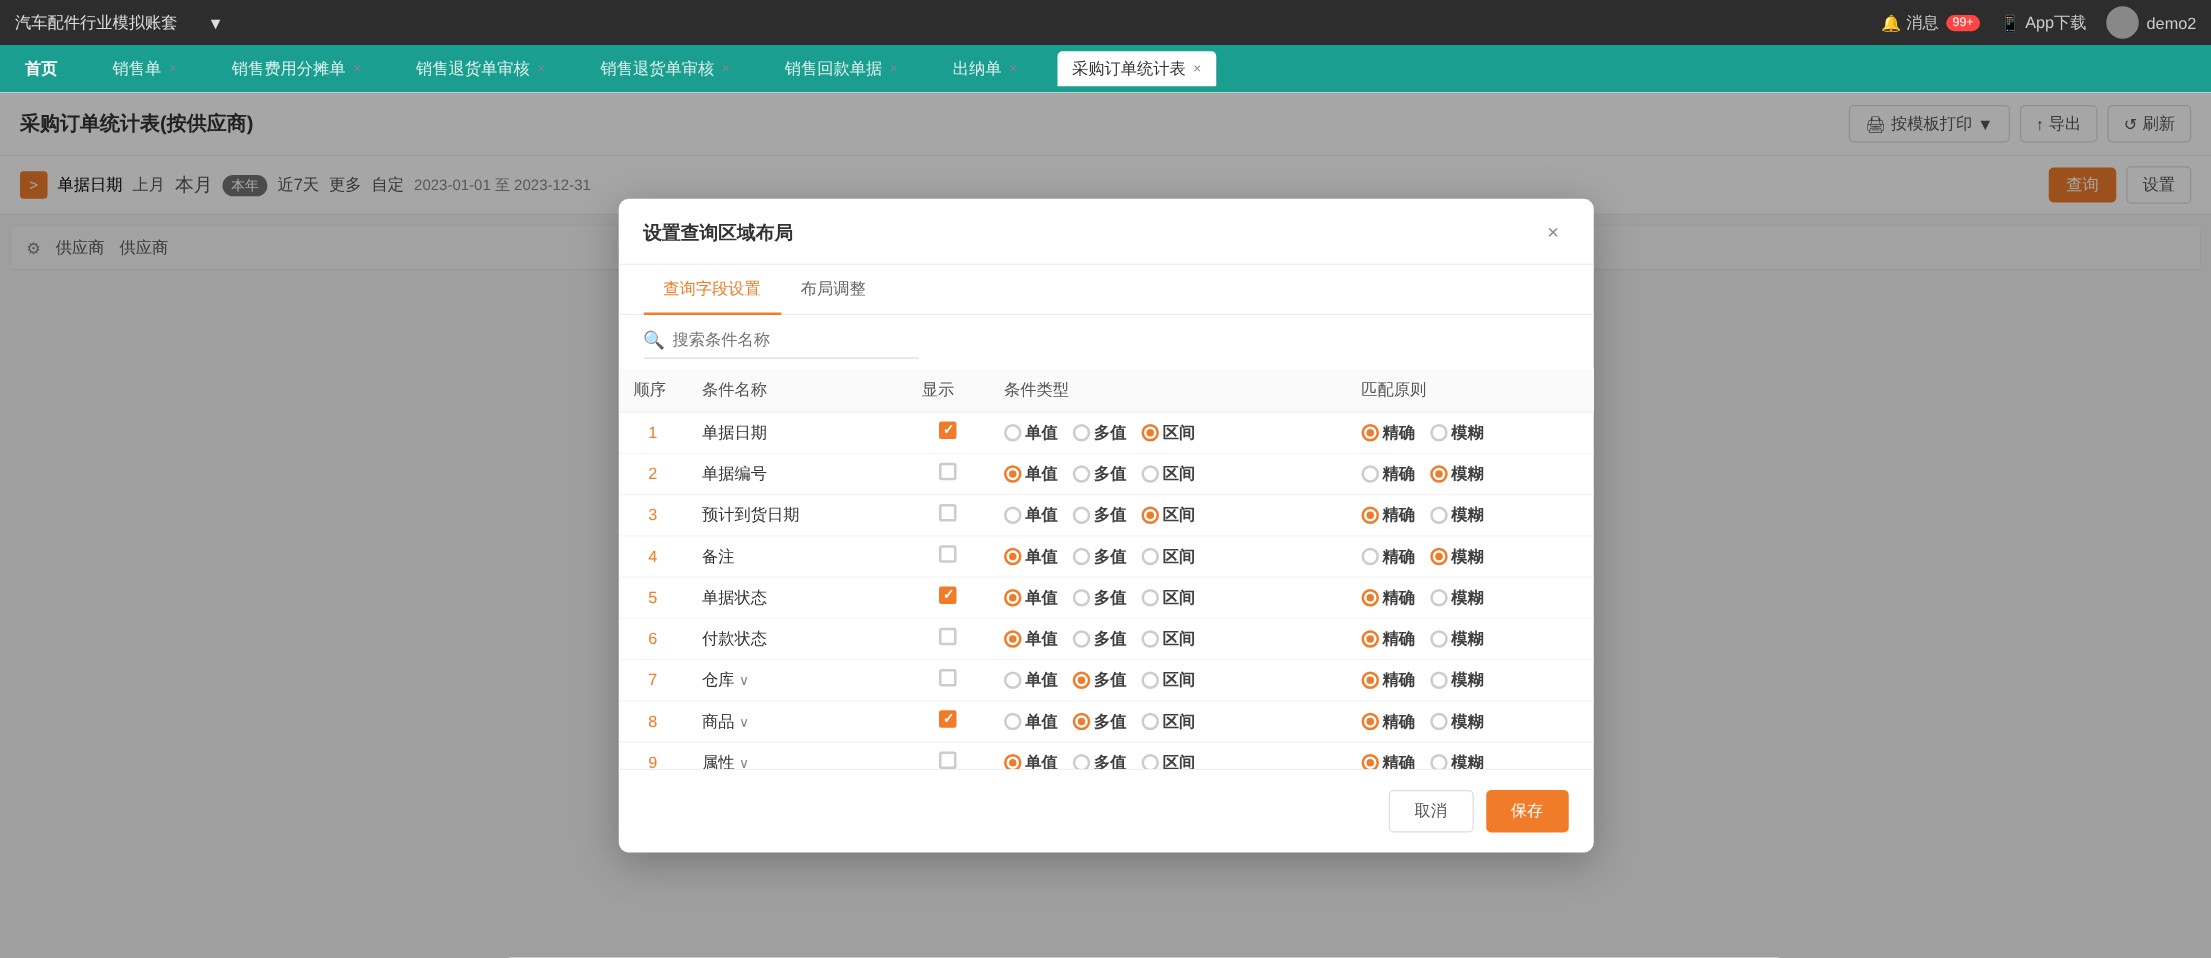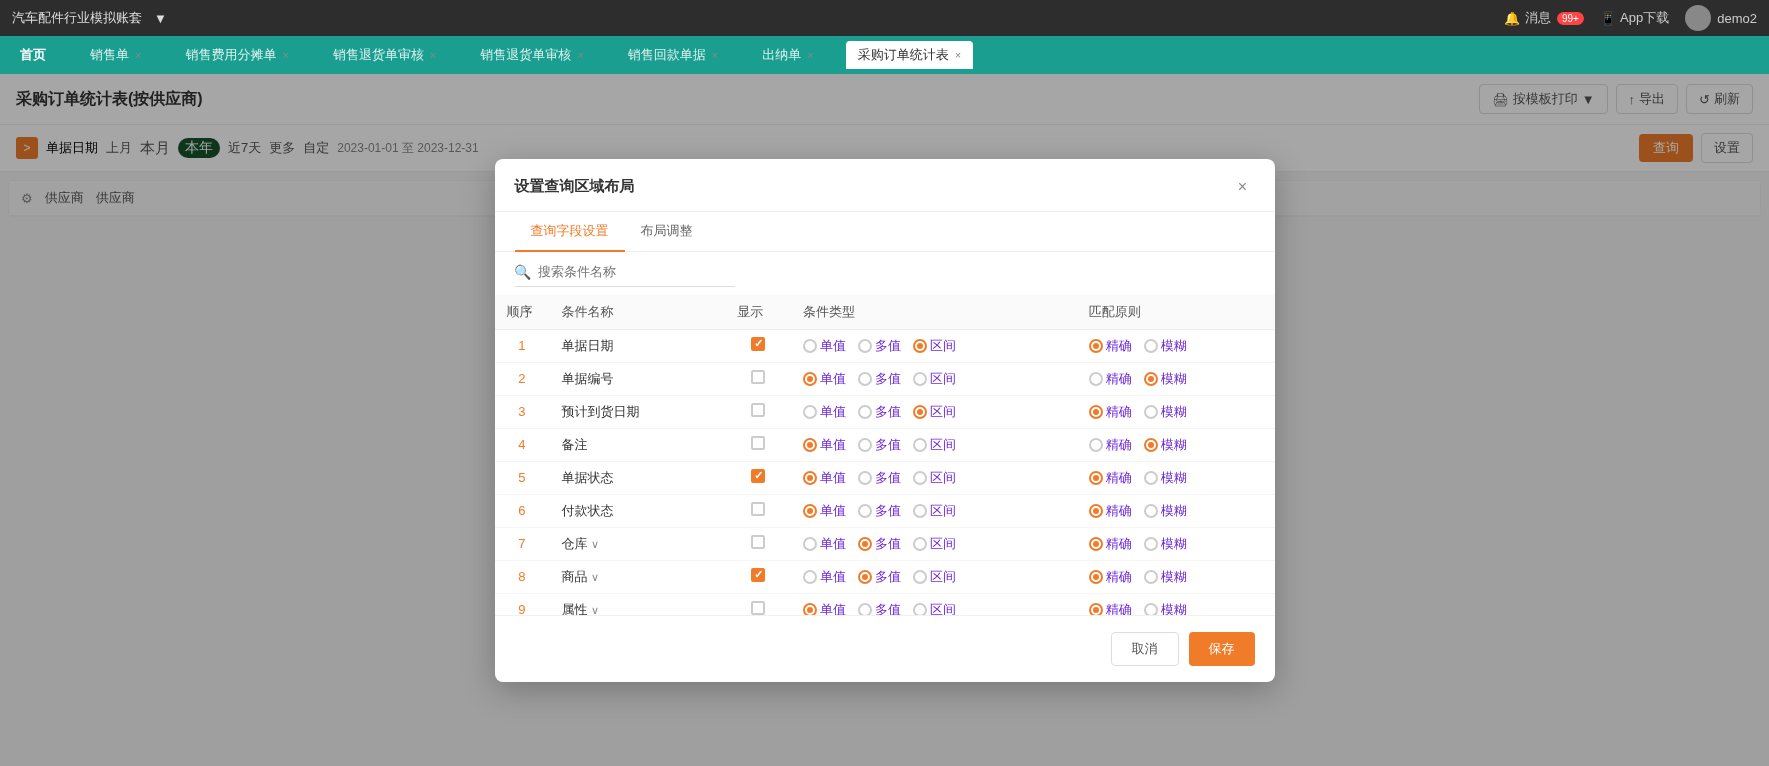--- a/index.html
+++ b/index.html
@@ -8,21 +8,21 @@
     
     .top-bar {
       height: 36px;
       background: #2d2d2d;
       display: flex;
       align-items: center;
       justify-content: space-between;
       padding: 0 12px;
       color: #ccc;
     }
-    .top-bar-left { font-size: 13px; color: #ddd; display: flex; align-items: center; gap: 12px; }
+    .top-bar-left { font-size: 13px; color: #ddd; display: flex; align-items: center; gap: 24px; }
     .top-bar-right { display: flex; align-items: center; gap: 16px; font-size: 13px; color: #ccc; }
     .notification-badge {
       background: #ff4444; color: white; border-radius: 10px;
       font-size: 10px; padding: 1px 5px; margin-left: 2px;
     }
     .avatar { width: 26px; height: 26px; border-radius: 50%; background: #888; display: inline-block; }
 
     
     .tab-bar {
       height: 38px;
@@ -80,21 +80,21 @@
     
     .filter-bar {
       background: white;
       padding: 8px 16px;
       display: flex;
       align-items: center;
       gap: 8px;
       border-bottom: 1px solid #eee;
     }
     .filter-toggle { background: #f07c2a; color: white; border: none; width: 22px; height: 22px; border-radius: 3px; cursor: pointer; font-size: 12px; }
-    .date-badge { background: #14532d; color: white; border-radius: 10px; font-size: 14px; padding: 1px 7px; }
+    .date-badge { background: #737373; color: white; border-radius: 10px; font-size: 11px; padding: 1px 7px; }
     .filter-date { font-size: 12px; color: #888; }
 
     
     .table-area {
       background: white;
       margin: 8px;
       border: 1px solid #eee;
       border-radius: 4px;
     }
     .table-header {
@@ -222,21 +222,21 @@
       width: 14px; height: 14px; border: 2px solid #ccc;
       border-radius: 2px; display: inline-block; position: relative;
     }
     .checkbox-box.checked {
       background: #f07c2a; border-color: #f07c2a;
     }
     .checkbox-box.checked::after {
       content: '✓'; position: absolute; top: -2px; left: 1px;
       font-size: 11px; color: white; font-weight: bold;
     }
-    .radio-label { font-size: 13px; color: #6d28d9; }
+    .radio-label { font-size: 13px; color: #404040; font-weight: bold; }
 
     
     .dialog-footer {
       padding: 16px 20px;
       display: flex;
       justify-content: flex-end;
       gap: 10px;
       border-top: 1px solid #f0f0f0;
     }
     .btn-cancel {

